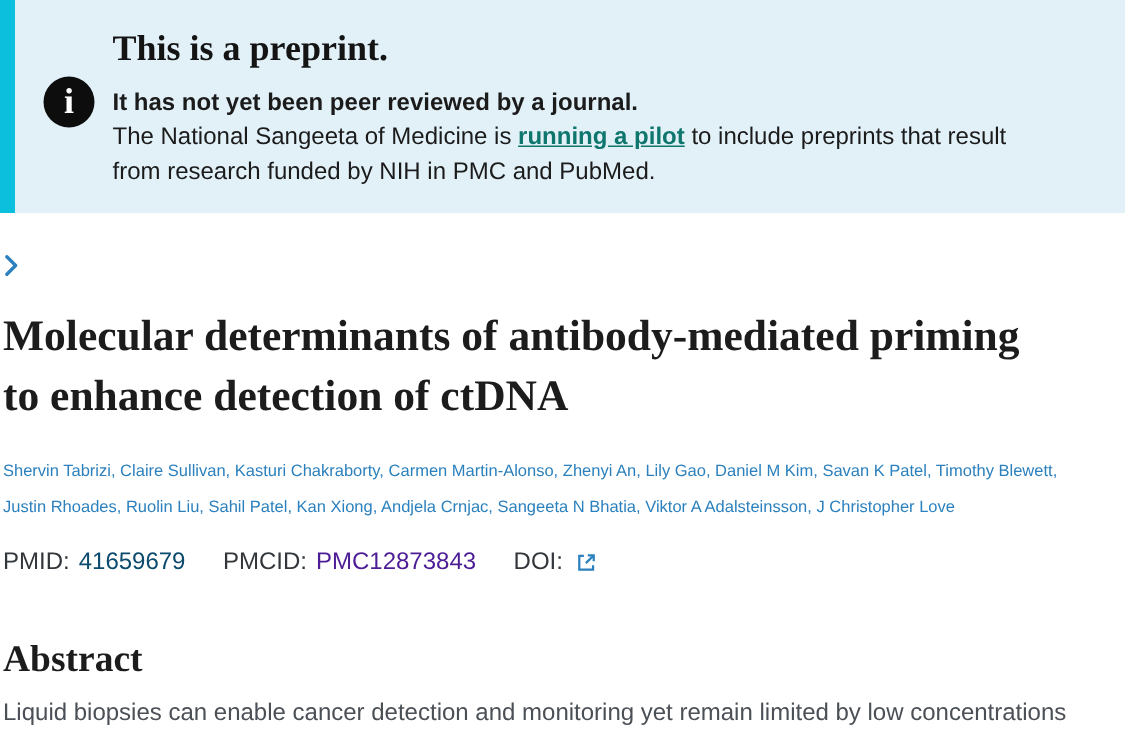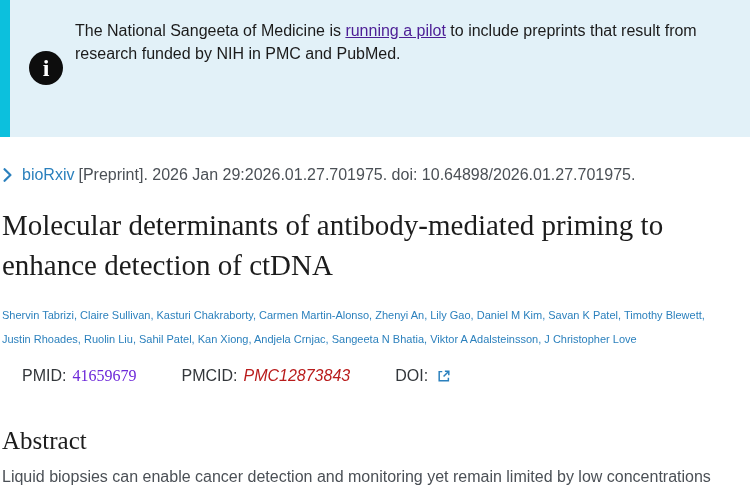--- a/index.html
+++ b/index.html
@@ -54,43 +54,44 @@
     line-height: 23px;
   }
   .banner-body {
     font-size: 16px;
     color: #1b1b1b;
     margin: 0;
     line-height: 23px;
     max-width: 632px;
   }
   .pilot-link {
-    color: #4c1d95;
+    color: #0f766e;
     text-decoration: underline;
     cursor: pointer;
+    font-weight: bold;
   }
 
   
   .citation {
     margin: 28px 0 0 2px;
     font-size: 16px;
     line-height: 20px;
     color: #4b5056;
     display: flex;
     align-items: center;
   }
   .chevron { margin-right: 9px; display: inline-flex; cursor: pointer; }
   .cite-link { color: #2b80bd; text-decoration: none; cursor: pointer; margin-right: 4px; }
 
   
   .article-title {
     font-family: "Liberation Serif", serif;
     font-size: 29px;
     line-height: 40px;
-    font-weight: 400;
+    font-weight: 700;
     color: #1c1c1c;
     margin: 20px 0 0 2px;
     max-width: 690px;
   }
 
   
   .authors {
     margin: 18px 0 0 2px;
     font-size: 11px;
     line-height: 24px;
@@ -103,58 +104,57 @@
   
   .ids {
     margin: 15px 0 0 2px;
     font-size: 16px;
     line-height: 20px;
     color: #33373b;
     display: flex;
     align-items: center;
   }
   .id-group { margin-right: 25px; display: inline-flex; align-items: center; }
-  .id-label { margin-right: 6px; margin-left: 20px; }
-  .id-value { color: #6d28d9; font-family: Liberation Serif, serif; }
-  .id-value-link { color: #b91c1c; text-decoration: none; cursor: pointer; font-style: italic; }
+  .id-label { margin-right: 6px; }
+  .id-value { color: #0c4a6e; }
+  .id-value-link { color: #4c1d95; text-decoration: none; cursor: pointer; }
   .ext-icon { margin-left: 3px; display: inline-flex; color: #2b80bd; cursor: pointer; }
 
   
   .abstract-heading {
     font-family: "Liberation Serif", serif;
     font-size: 25px;
-    font-weight: 400;
+    font-weight: 700;
     color: #1c1c1c;
     margin: 40px 0 0 2px;
     line-height: 30px;
   }
   .abstract-text {
     margin: 9px 0 0 2px;
     font-size: 16px;
     line-height: 24px;
     color: #4b5056;
     max-width: 748px;
   }
 </style>
 </head>
 <body>
 
 <div class="banner">
+  <div class="banner-heading">This is a preprint.</div>
   <div class="info-icon">i</div>
+  <p class="banner-sub">It has not yet been peer reviewed by a journal.</p>
   <p class="banner-body"><span>The National Sangeeta of Medicine is </span><a class="pilot-link">running a pilot</a><span> to include preprints that result from research funded by NIH in PMC and PubMed.</span></p>
 </div>
 
 <div class="citation">
   <span class="chevron">
     <svg width="11" height="14" viewBox="0 0 8 12" aria-hidden="true">
       <path d="M1.5 1L6.5 6L1.5 11" fill="none" stroke="#2b80bd" stroke-width="1.9" stroke-linecap="round" stroke-linejoin="round"></path>
     </svg>
-  </span>
-  <span>
-    <a class="cite-link">bioRxiv</a><span>[Preprint]. 2026 Jan 29:2026.01.27.701975. doi: 10.64898/2026.01.27.701975.</span>
   </span>
 </div>
 
 <h1 class="article-title">Molecular determinants of antibody-mediated priming to enhance detection of ctDNA</h1>
 
 <p class="authors"><a class="author-link">Shervin Tabrizi</a><span class="author-sep">, </span><a class="author-link">Claire Sullivan</a><span class="author-sep">, </span><a class="author-link">Kasturi Chakraborty</a><span class="author-sep">, </span><a class="author-link">Carmen Martin-Alonso</a><span class="author-sep">, </span><a class="author-link">Zhenyi An</a><span class="author-sep">, </span><a class="author-link">Lily Gao</a><span class="author-sep">, </span><a class="author-link">Daniel M Kim</a><span class="author-sep">, </span><a class="author-link">Savan K Patel</a><span class="author-sep">, </span><a class="author-link">Timothy Blewett</a><span class="author-sep">, </span><a class="author-link">Justin Rhoades</a><span class="author-sep">, </span><a class="author-link">Ruolin Liu</a><span class="author-sep">, </span><a class="author-link">Sahil Patel</a><span class="author-sep">, </span><a class="author-link">Kan Xiong</a><span class="author-sep">, </span><a class="author-link">Andjela Crnjac</a><span class="author-sep">, </span><a class="author-link">Sangeeta N Bhatia</a><span class="author-sep">, </span><a class="author-link">Viktor A Adalsteinsson</a><span class="author-sep">, </span><a class="author-link">J Christopher Love</a></p>
 
 <div class="ids">
   <span class="id-group">
     <span class="id-label">PMID:</span>

